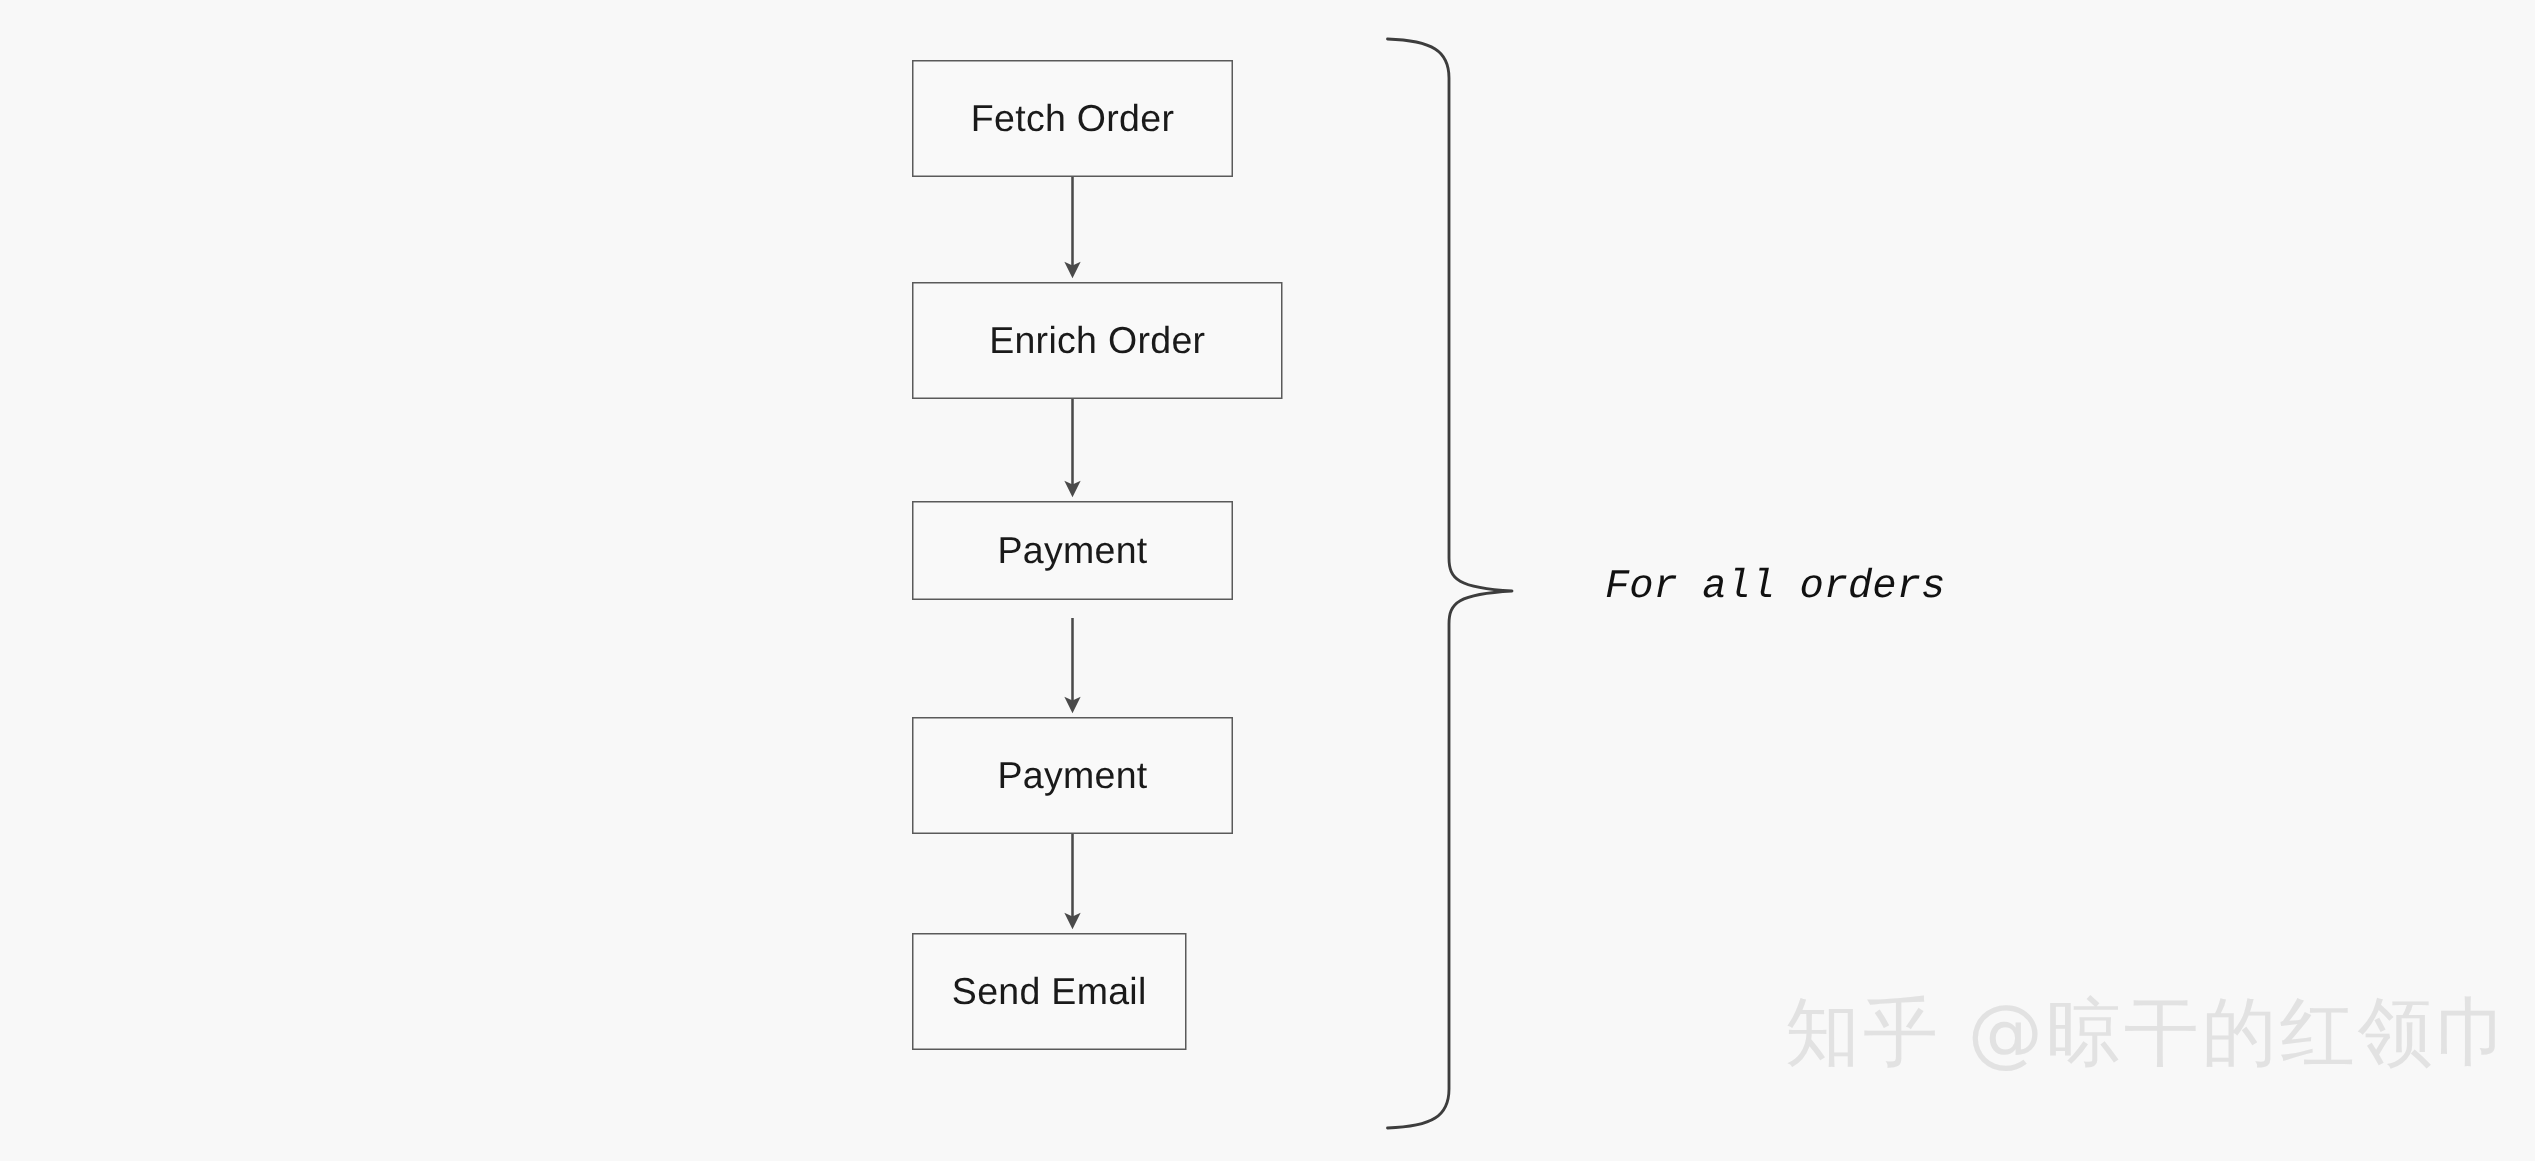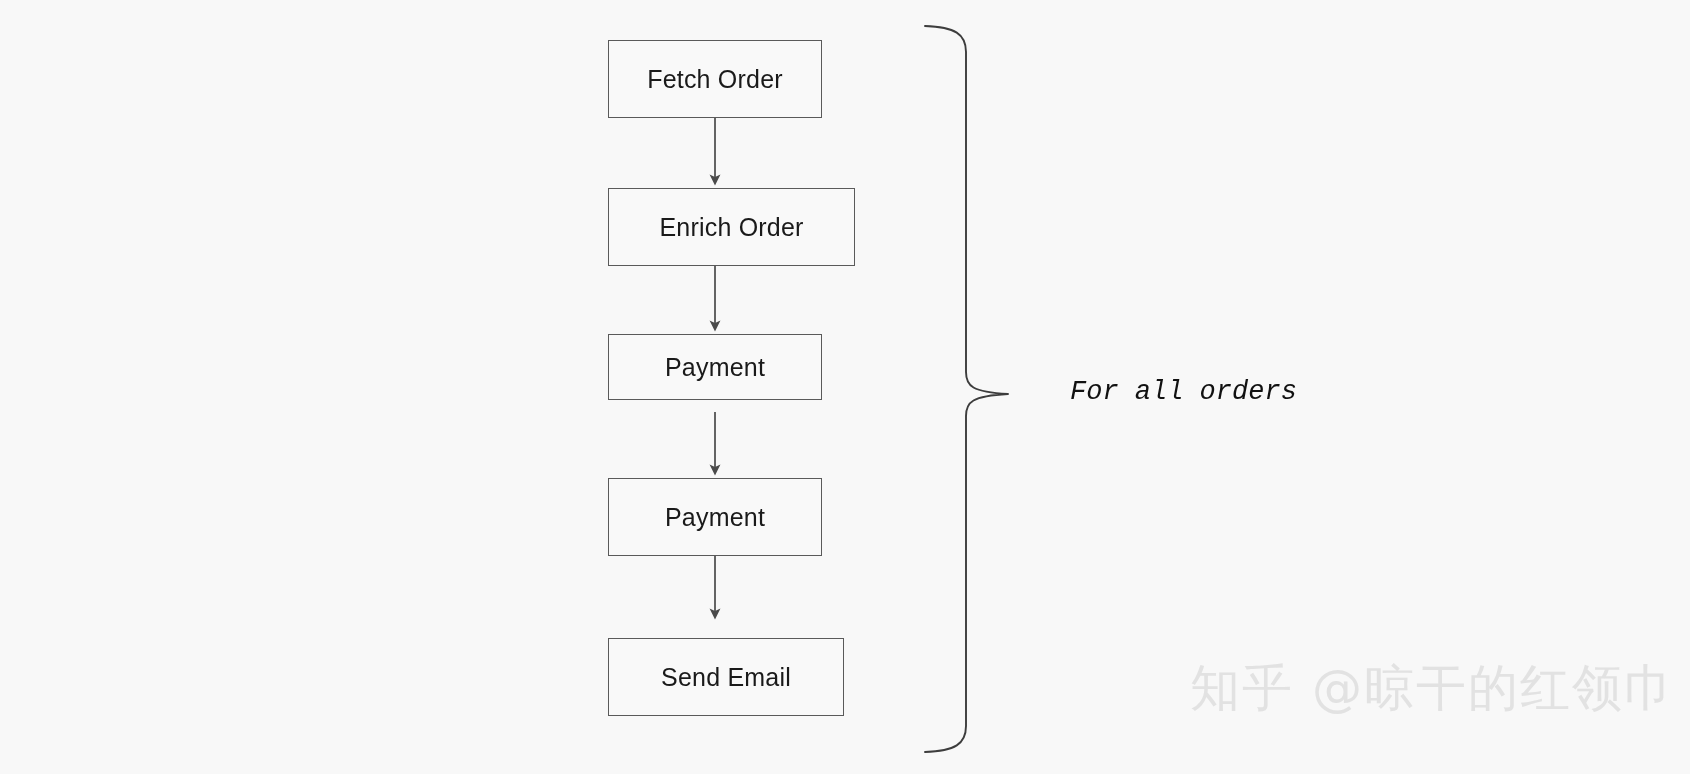--- a/index.html
+++ b/index.html
@@ -110,21 +110,21 @@
   </div>
 
   <div class="flow-box" style="left:608px; top:334px; width:214px; height:66px;">
     <span>Payment</span>
   </div>
 
   <div class="flow-box" style="left:608px; top:478px; width:214px; height:78px;">
     <span>Payment</span>
   </div>
 
-  <div class="flow-box" style="left:608px; top:622px; width:236px; height:78px;margin-top:16px;">
+  <div class="flow-box" style="left:608px; top:622px; width:183px; height:78px;">
     <span>Send Email</span>
   </div>
 
   <div class="brace-label" style="left:1070px; top:377px;">For all orders</div>
 
   <div class="watermark" style="left:1190px; top:655px;">知乎 @晾干的红领巾</div>
 
 </div>
 
 </body></html>

